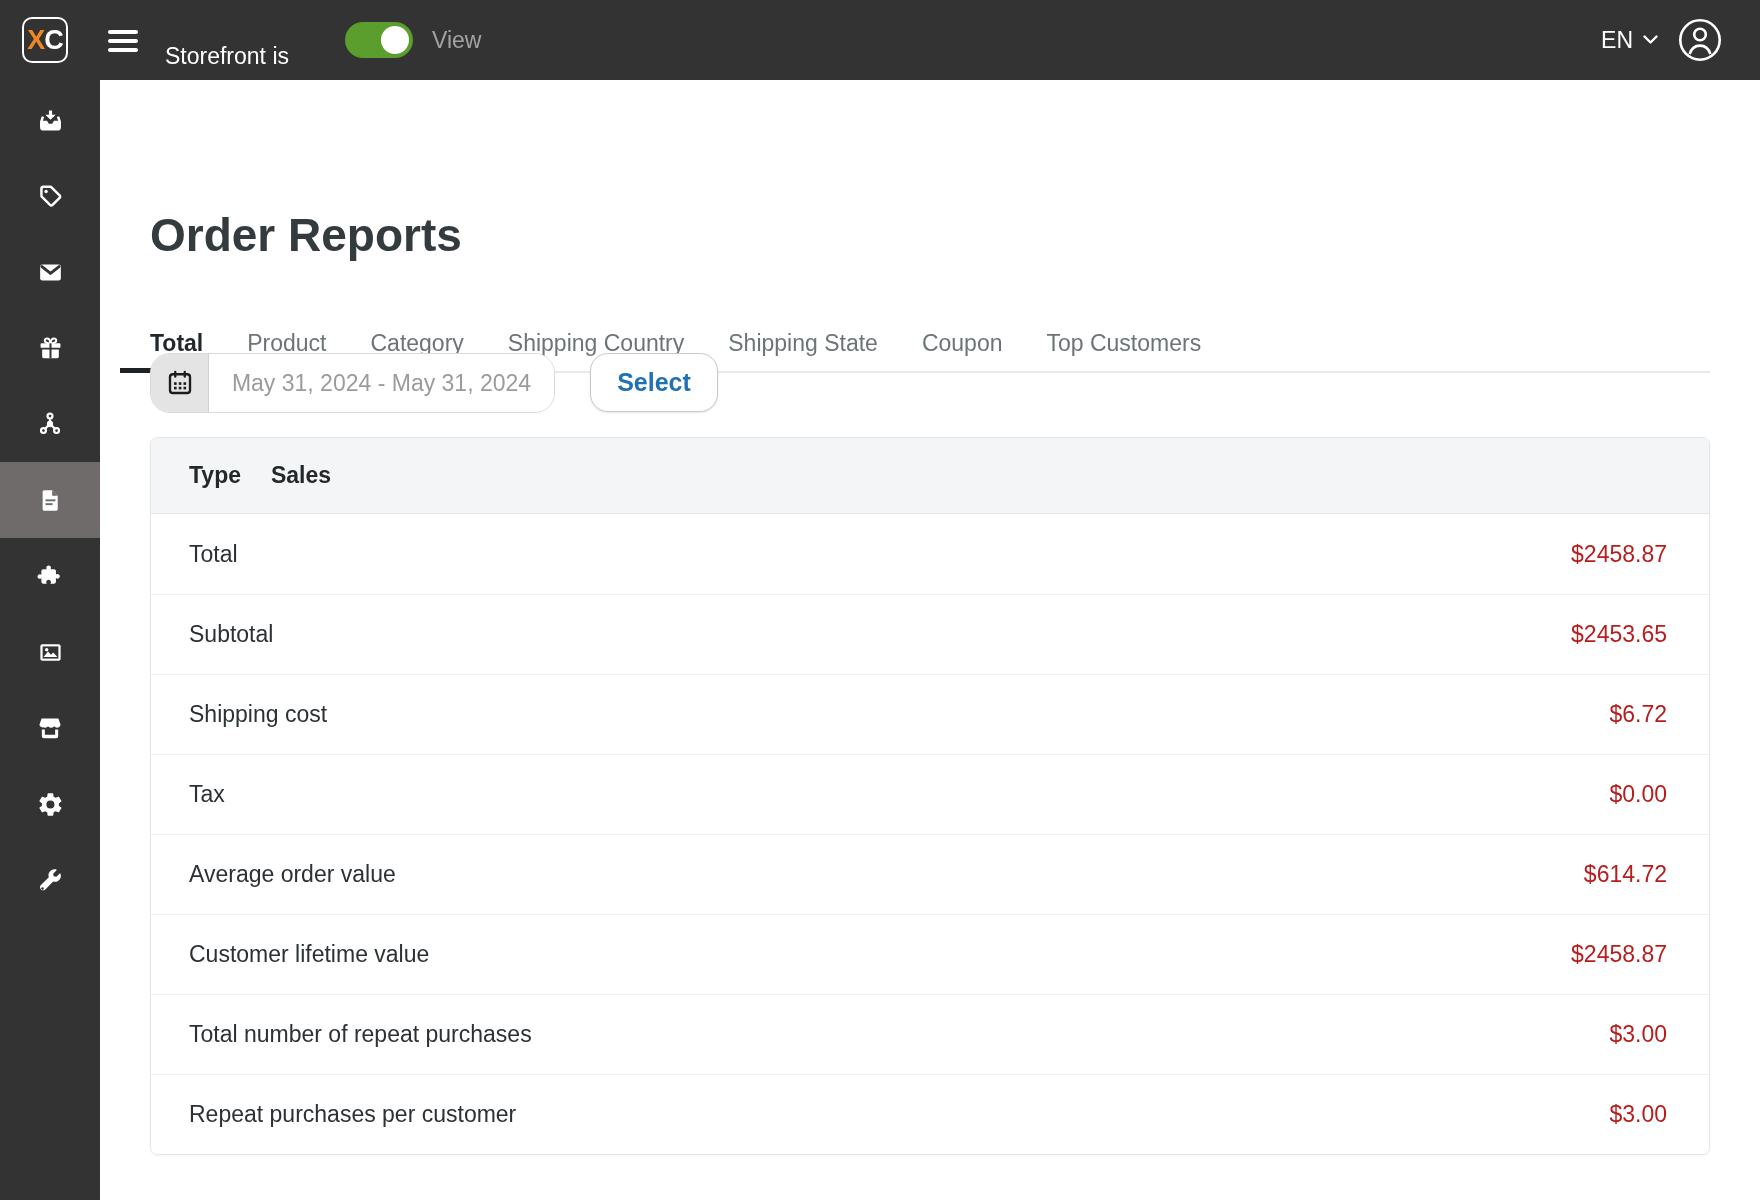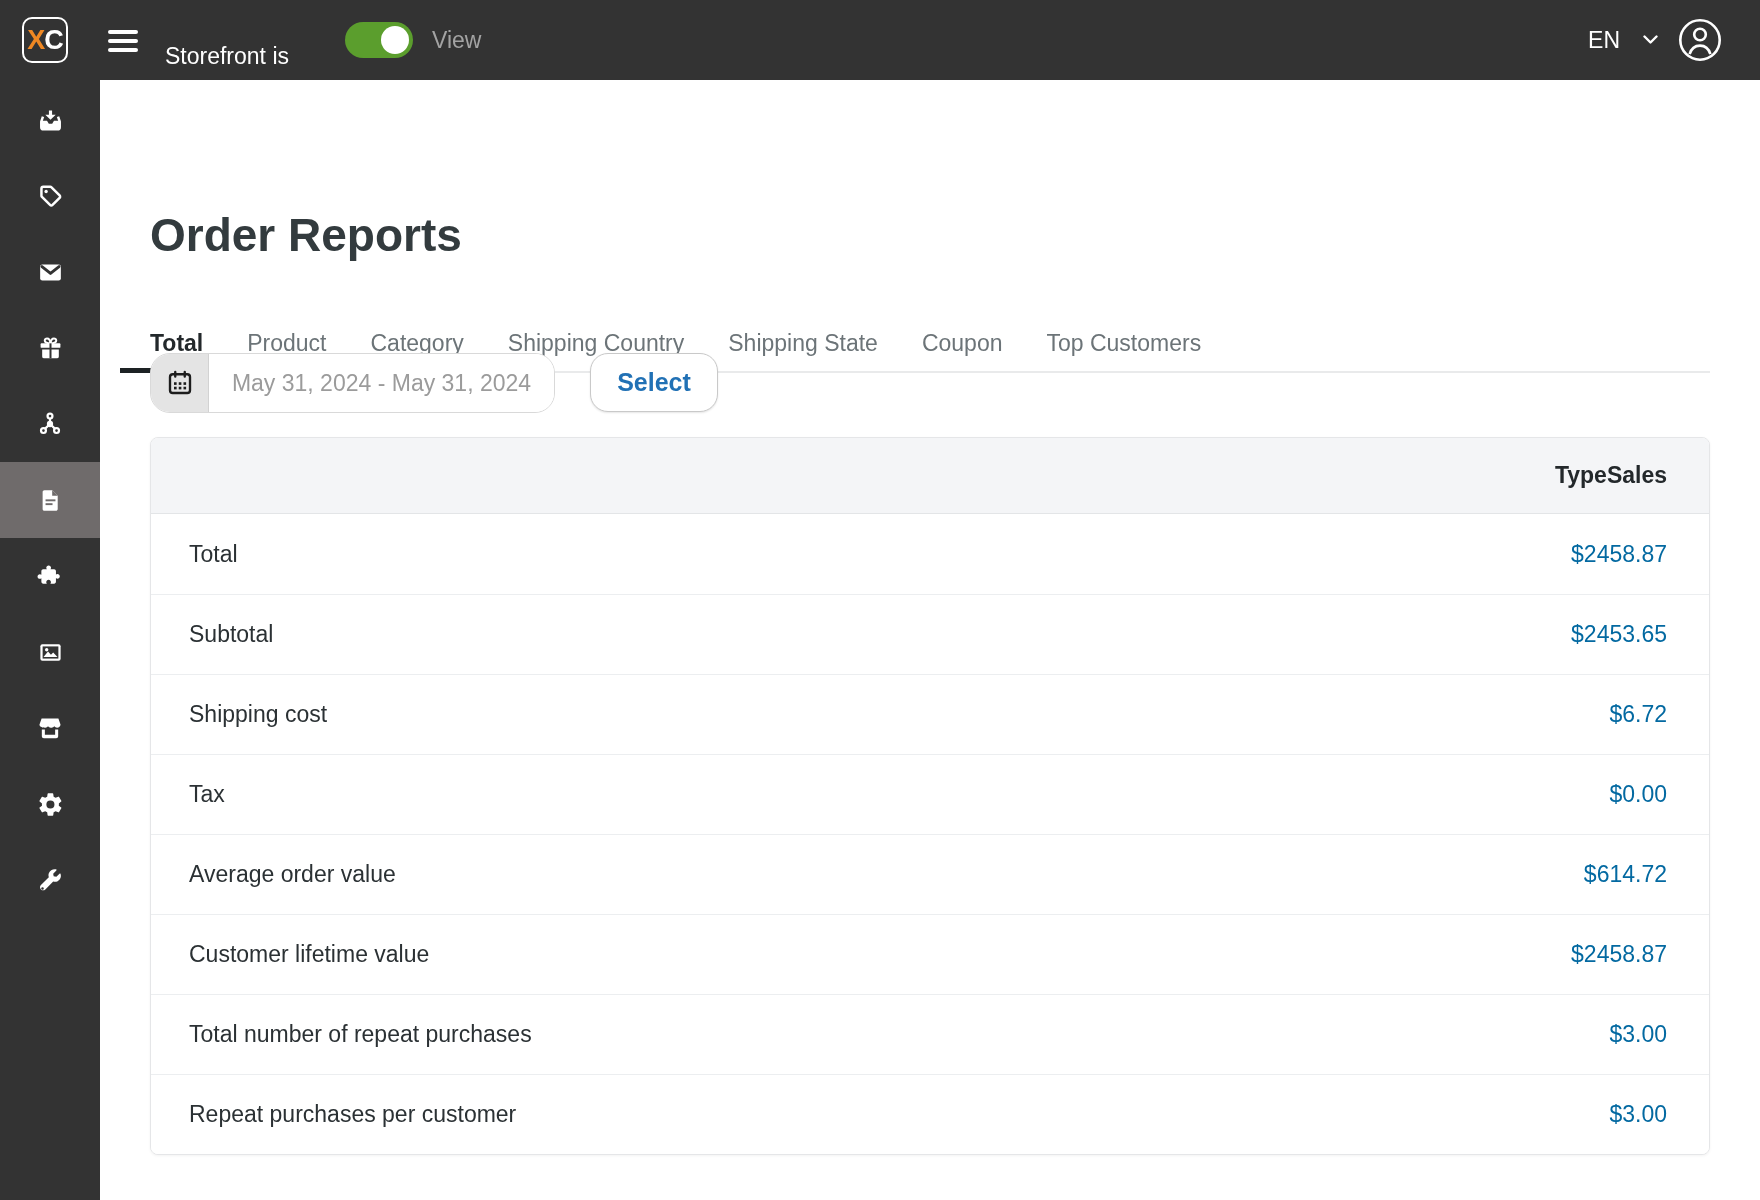--- a/index.html
+++ b/index.html
@@ -32,21 +32,21 @@
   .toggle .knob {
     position:absolute; right:4px; top:4px; width:28px; height:28px;
     background:#ffffff; border-radius:50%;
   }
   .view-label { position:absolute; left:432px; top:0; height:80px; display:flex; align-items:center;
     color:#a3a3a3; font-size:23px; }
   .topbar-right {
     position:absolute; right:38px; top:0; height:80px;
     display:flex; align-items:center; gap:20px;
   }
-  .lang { display:flex; align-items:center; gap:23px; cursor:pointer; color:#fff; font-size:23px; }
+  .lang { display:flex; align-items:center; gap:10px; cursor:pointer; color:#fff; font-size:23px; }
   .avatar { width:44px; height:44px; cursor:pointer; }
   
   .sidebar {
     position:absolute; left:0; top:80px; width:100px; height:1120px;
     background:#333333; z-index:4; padding-top:2px;
   }
   .nav-item {
     width:100px; height:76px; display:flex; align-items:center; justify-content:center;
     cursor:pointer;
   }
@@ -89,31 +89,32 @@
     cursor:pointer; box-shadow:0 1px 2px rgba(0,0,0,0.10);
   }
   
   .report-table {
     position:absolute; left:50px; top:357px; width:1560px;
     border:1px solid #e5e6e8; border-radius:8px; overflow:hidden;
     box-shadow:0 1px 3px rgba(0,0,0,0.05); background:#fff;
   }
   .thead {
     height:76px; background:#f4f5f7; display:flex; align-items:center;
-    justify-content:flex-end; padding:0 42px 0 38px;
+    justify-content:flex-start; padding:0 42px 0 38px;
     border-bottom:1px solid #e3e5e7;
+    gap:30px;
   }
   .thead .th { font-size:23px; font-weight:bold; color:#23282b; }
   .trow {
     height:80px; display:flex; align-items:center; justify-content:space-between;
     padding:0 42px 0 38px; background:#fff;
   }
   .trow + .trow { border-top:1px solid #eceef0; }
   .trow .cell-label { font-size:23px; color:#2b3134; }
-  .trow .cell-value { font-size:23px; color:#0369a1; }
+  .trow .cell-value { font-size:23px; color:#b91c1c; }
 </style>
 </head>
 <body>
 
 <div class="topbar">
   <div class="logo-box">
     <span class="lx">X</span>
       <span class="lc">C</span>
   </div>
   <div class="hamburger">

